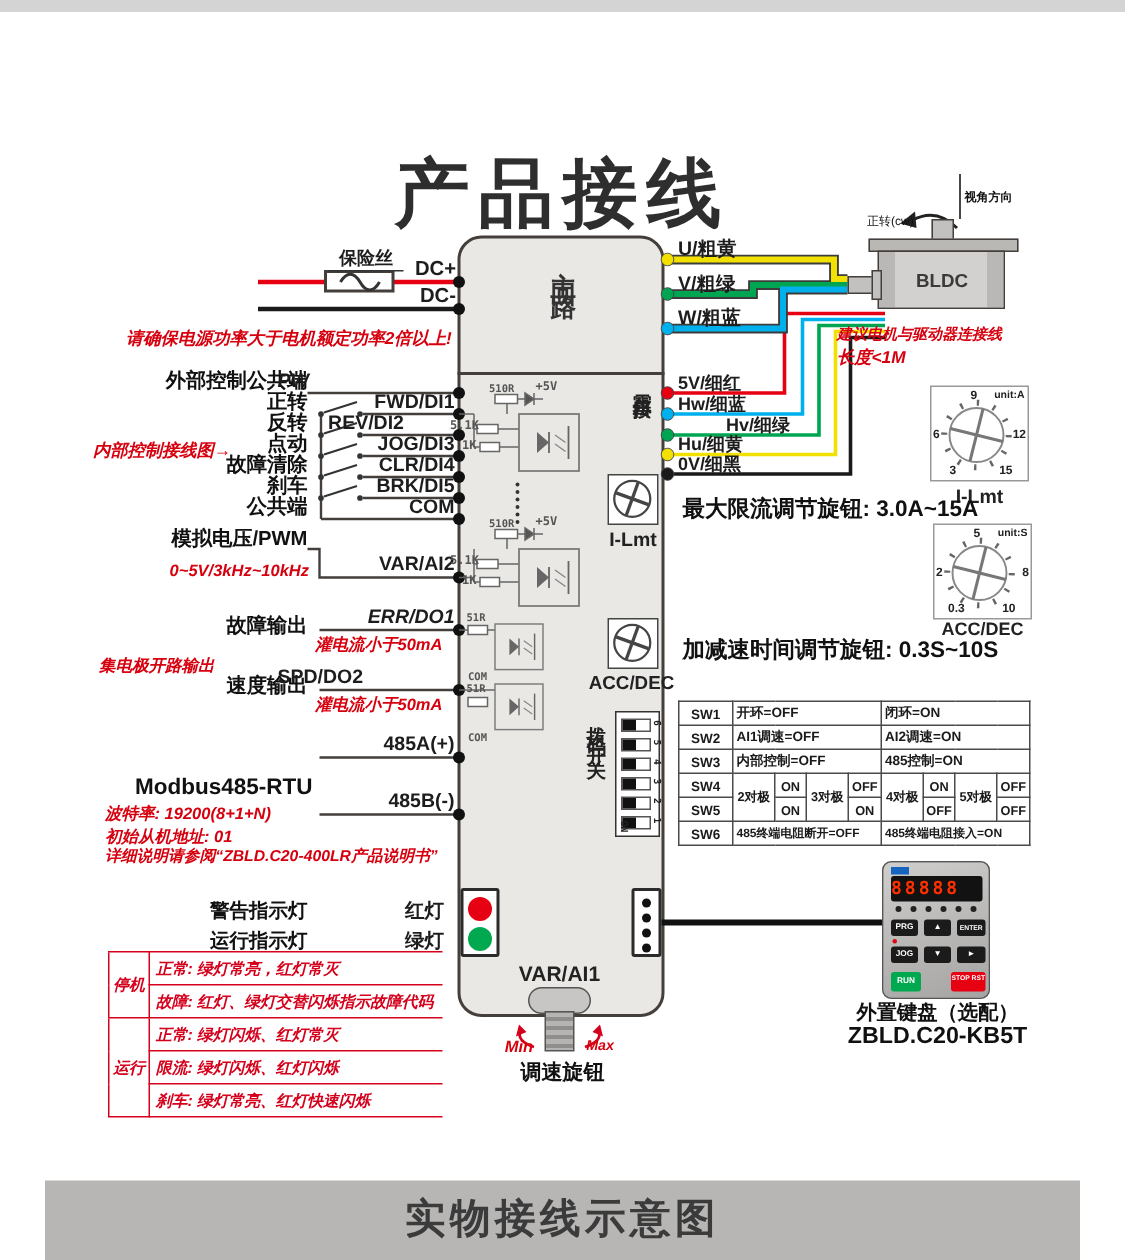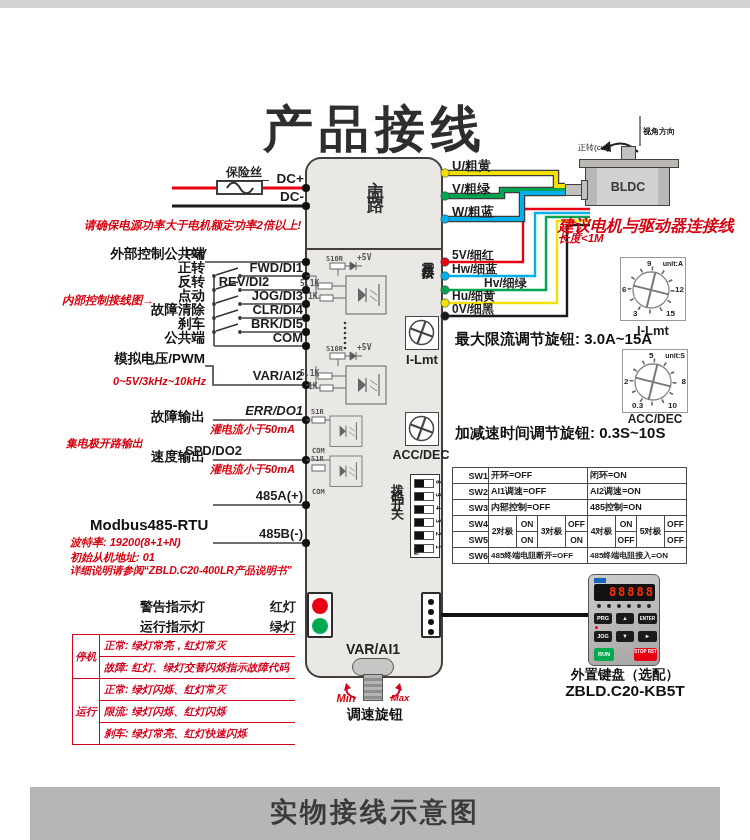--- a/index.html
+++ b/index.html
@@ -33,33 +33,33 @@
   .knob{width:34px;height:34px;background:#fff;border:1.4px solid #444;box-sizing:border-box;}
   
   .dip{left:410px;top:474px;width:30px;height:84px;background:#fff;border:1.5px solid #333;box-sizing:border-box;}
   .dsw{position:absolute;left:3px;width:20px;height:9px;border:1px solid #555;background:#fff;box-sizing:border-box;}
   .dsl{position:absolute;left:0;top:0;width:9px;height:7px;background:#111;}
   .dipnum{position:absolute;left:23px;width:8px;font:bold 6.5px "DejaVu Sans Mono",monospace;color:#222;transform:rotate(90deg);}
   
   .kpad{left:588px;top:574px;width:72px;height:92px;border:1.5px solid #555;border-radius:6px;
         background:linear-gradient(160deg,#cfcecc,#a5a4a2);box-sizing:border-box;}
   .kdisp{position:absolute;left:5px;top:9px;width:61px;height:17px;background:#121212;border-radius:2px;
-         color:#ff3000;font:bold 12px "DejaVu Sans Mono",monospace;text-align:right;line-height:17px;letter-spacing:2px;}
+         color:#ff3000;font:bold 12px "DejaVu Sans Mono",monospace;text-align:left;line-height:17px;letter-spacing:2px;}
   .kled{position:absolute;top:29px;width:4px;height:4px;border-radius:50%;background:#222;}
   .kbtn{position:absolute;height:11px;background:#1b1b1b;border-radius:2px;color:#fff;
         font:bold 5.5px "Liberation Sans",sans-serif;text-align:center;line-height:11px;}
   
   .mbody{left:585px;top:167px;width:85px;height:39px;border:1.5px solid #453f3c;box-sizing:border-box;
          background:linear-gradient(90deg,#b9b8b6 0 13%,#d2d1cf 13% 87%,#b9b8b6 87%);}
   .mpart{background:#c2c1bf;border:1.5px solid #453f3c;box-sizing:border-box;}
   
   .swtbl{position:absolute;left:452px;top:467px;width:234px;border-collapse:collapse;table-layout:fixed;}
   .swtbl td{border:1px solid #4a4a4a;font:bold 9px "Liberation Sans",sans-serif;color:#1a1a1a;
             height:15px;padding:0 2px;overflow:hidden;white-space:nowrap;}
-  .swtbl td.sw{text-align:right;padding:0;}
+  .swtbl td.sw{text-align:center;padding:0;}
   .swtbl td.pc{text-align:center;padding:0;font-size:8.5px;}
   .sttbl{position:absolute;left:72px;top:634px;width:223px;border-collapse:collapse;border-left:1.5px solid #d5001c;table-layout:fixed;}
   .sttbl td{border-top:1.5px solid #d5001c;border-bottom:1.5px solid #d5001c;color:#d5001c;
             font:italic bold 10.5px "Liberation Sans",sans-serif;height:21px;padding:0 0 0 4px;white-space:nowrap;overflow:hidden;}
   .sttbl td.grp{border-right:1.5px solid #d5001c;width:26px;text-align:center;padding:0;}
   
   .potcap{left:352px;top:658px;width:42px;height:18px;background:#c7c6c4;border:1.5px solid #555;border-radius:9px;box-sizing:border-box;}
   .potshaft{left:363px;top:674px;width:20px;height:27px;border:1px solid #555;box-sizing:border-box;
             background:repeating-linear-gradient(180deg,#b5b4b2 0 3px,#8f8e8c 3px 6px);}
   .footer{left:30px;top:787px;width:690px;height:53px;background:#b7b6b4;color:#3b3b3b;
@@ -275,21 +275,21 @@
   <div class="a b12" style="left:452px;top:303px;">0V/细黑</div>
 
   <div class="a mpart" style="left:621px;top:146px;width:15px;height:15px;"></div>
   <div class="a mpart" style="left:579px;top:159px;width:100px;height:9px;background:#b9b8b5;"></div>
   <div class="a mbody"></div>
   <div class="a mpart" style="left:565px;top:184px;width:21px;height:12px;"></div>
   <div class="a mpart" style="left:581px;top:180px;width:7px;height:20px;"></div>
   <div class="a ctr" style="left:595px;top:180px;width:66px;font-weight:bold;font-size:12.5px;color:#3a3a3a;">BLDC</div>
   <div class="a" style="left:578px;top:142px;font-weight:normal;font-size:8px;color:#111;">正转(cw)</div>
   <div class="a" style="left:643px;top:126px;font-weight:bold;font-size:8px;color:#111;">视角方向</div>
-  <div class="a rd" style="left:558px;top:216px;font-size:16px;">建议电机与驱动器连接线</div>
+  <div class="a rd" style="left:558px;top:216px;font-size:10px;">建议电机与驱动器连接线</div>
   <div class="a rd" style="left:558px;top:231px;font-size:11.5px;">长度&lt;1M</div>
 
   <div class="a knob" style="left:405px;top:316px;">
     <svg width="31" height="31">
         <circle cx="15.5" cy="15.5" r="12" fill="#fff" stroke="#454545" stroke-width="1.5"></circle>
     <g transform="rotate(20 15.5 15.5)" stroke="#454545" stroke-width="2.2">
           <line x1="4" y1="15.5" x2="27" y2="15.5"></line>
           <line x1="15.5" y1="4" x2="15.5" y2="27"></line>
         </g>
       </svg>

